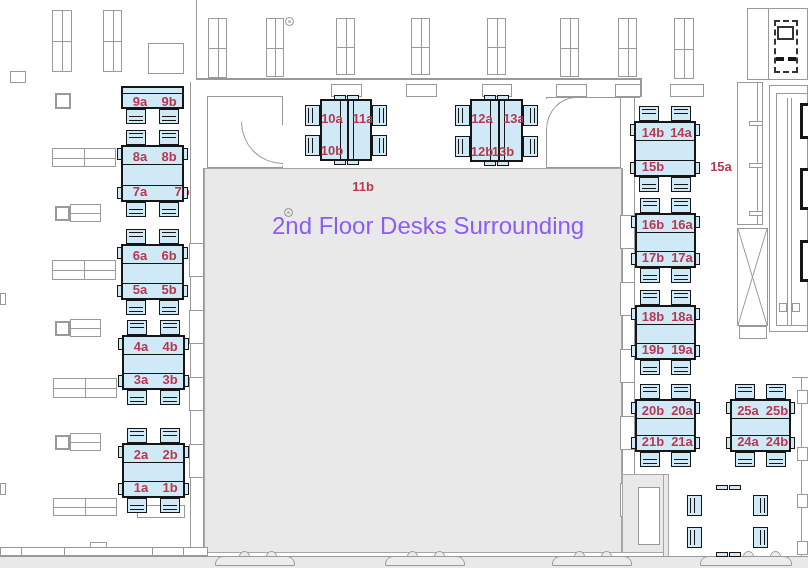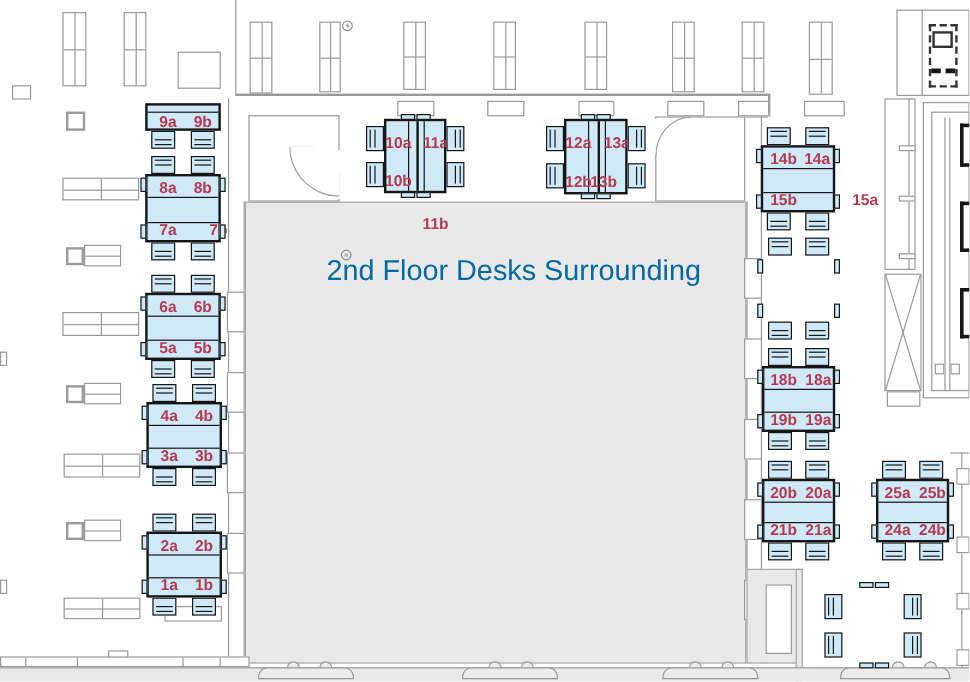--- a/index.html
+++ b/index.html
@@ -32,21 +32,21 @@
   .dvl{position:absolute;top:0;bottom:0;width:0;border-left:1px solid #161616}
   .dvl.c{border-left-width:2px}
   .dlab{position:absolute;width:26px;text-align:center;font-weight:bold;font-size:13px;line-height:16px;color:var(--lab);white-space:nowrap}
   .chair{position:absolute;background:var(--fill);border:1.5px solid #161616}
   .tab{position:absolute;background:var(--fill);border:1px solid #161616}
   .cl-n{position:absolute;top:2px;left:2px;right:2px;height:5px;border-top:1px solid #161616;border-bottom:1px solid #161616}
   .cl-s{position:absolute;bottom:2px;left:2px;right:2px;height:5px;border-top:1px solid #161616;border-bottom:1px solid #161616}
   .cl-w{position:absolute;left:2px;top:2px;bottom:2px;width:5px;border-left:1px solid #161616;border-right:1px solid #161616}
   .cl-e{position:absolute;right:2px;top:2px;bottom:2px;width:5px;border-left:1px solid #161616;border-right:1px solid #161616}
   
-  #plan-title{position:absolute;left:272px;top:214px;width:340px;font-size:24px;line-height:23px;color:#0369a1}
+  #plan-title{position:absolute;left:272px;top:214px;width:340px;font-size:24px;line-height:23px;color:#8b5cf6}
   #atrium-label{position:absolute;left:315px;top:308px;width:220px;text-align:center;font-size:23px;line-height:25px;letter-spacing:1px;color:var(--atxt)}
 </style>
 </head>
 <body>
 
 <div id="stage" style="--fill: #cfeaf6; --lab: #b73850; --atr: #e9e9e9; --atxt: #9b9b9b;">
 
   <div class="gbox" style="left:204px;top:168px;width:418px;height:385px"></div>
   <div id="plan-title">
     <div>2nd Floor Desks Surrounding</div>
@@ -291,20 +291,28 @@
     </div>
     <div class="chair" style="left: 671px; top: 106px; width: 20px; height: 15px;">
       <div class="cl-n"></div>
     </div>
     <div class="chair" style="left: 639px; top: 177px; width: 20px; height: 15px;">
       <div class="cl-s"></div>
     </div>
     <div class="chair" style="left: 671px; top: 177px; width: 20px; height: 15px;">
       <div class="cl-s"></div>
     </div>
+    <div class="dblk" style="left: 635px; top: 213px; width: 61px; height: 55px;">
+      <div class="dl" style="left: 0px; right: 0px; top: 17px;"></div>
+      <div class="dl" style="left: 0px; right: 0px; top: 36px;"></div>
+      <div class="dlab" style="left: 3px; top: 2px;">16b</div>
+      <div class="dlab" style="left: 32px; top: 2px;">16a</div>
+      <div class="dlab" style="left: 3px; top: 35px;">17b</div>
+      <div class="dlab" style="left: 32px; top: 35px;">17a</div>
+    </div>
     <div class="tab" style="left: 631px; top: 216px; width: 5px; height: 12px;"></div>
     <div class="tab" style="left: 631px; top: 253px; width: 5px; height: 12px;"></div>
     <div class="tab" style="left: 695px; top: 216px; width: 5px; height: 12px;"></div>
     <div class="tab" style="left: 695px; top: 253px; width: 5px; height: 12px;"></div>
     <div class="chair" style="left: 640px; top: 198px; width: 20px; height: 15px;">
       <div class="cl-n"></div>
     </div>
     <div class="chair" style="left: 671px; top: 198px; width: 20px; height: 15px;">
       <div class="cl-n"></div>
     </div>

